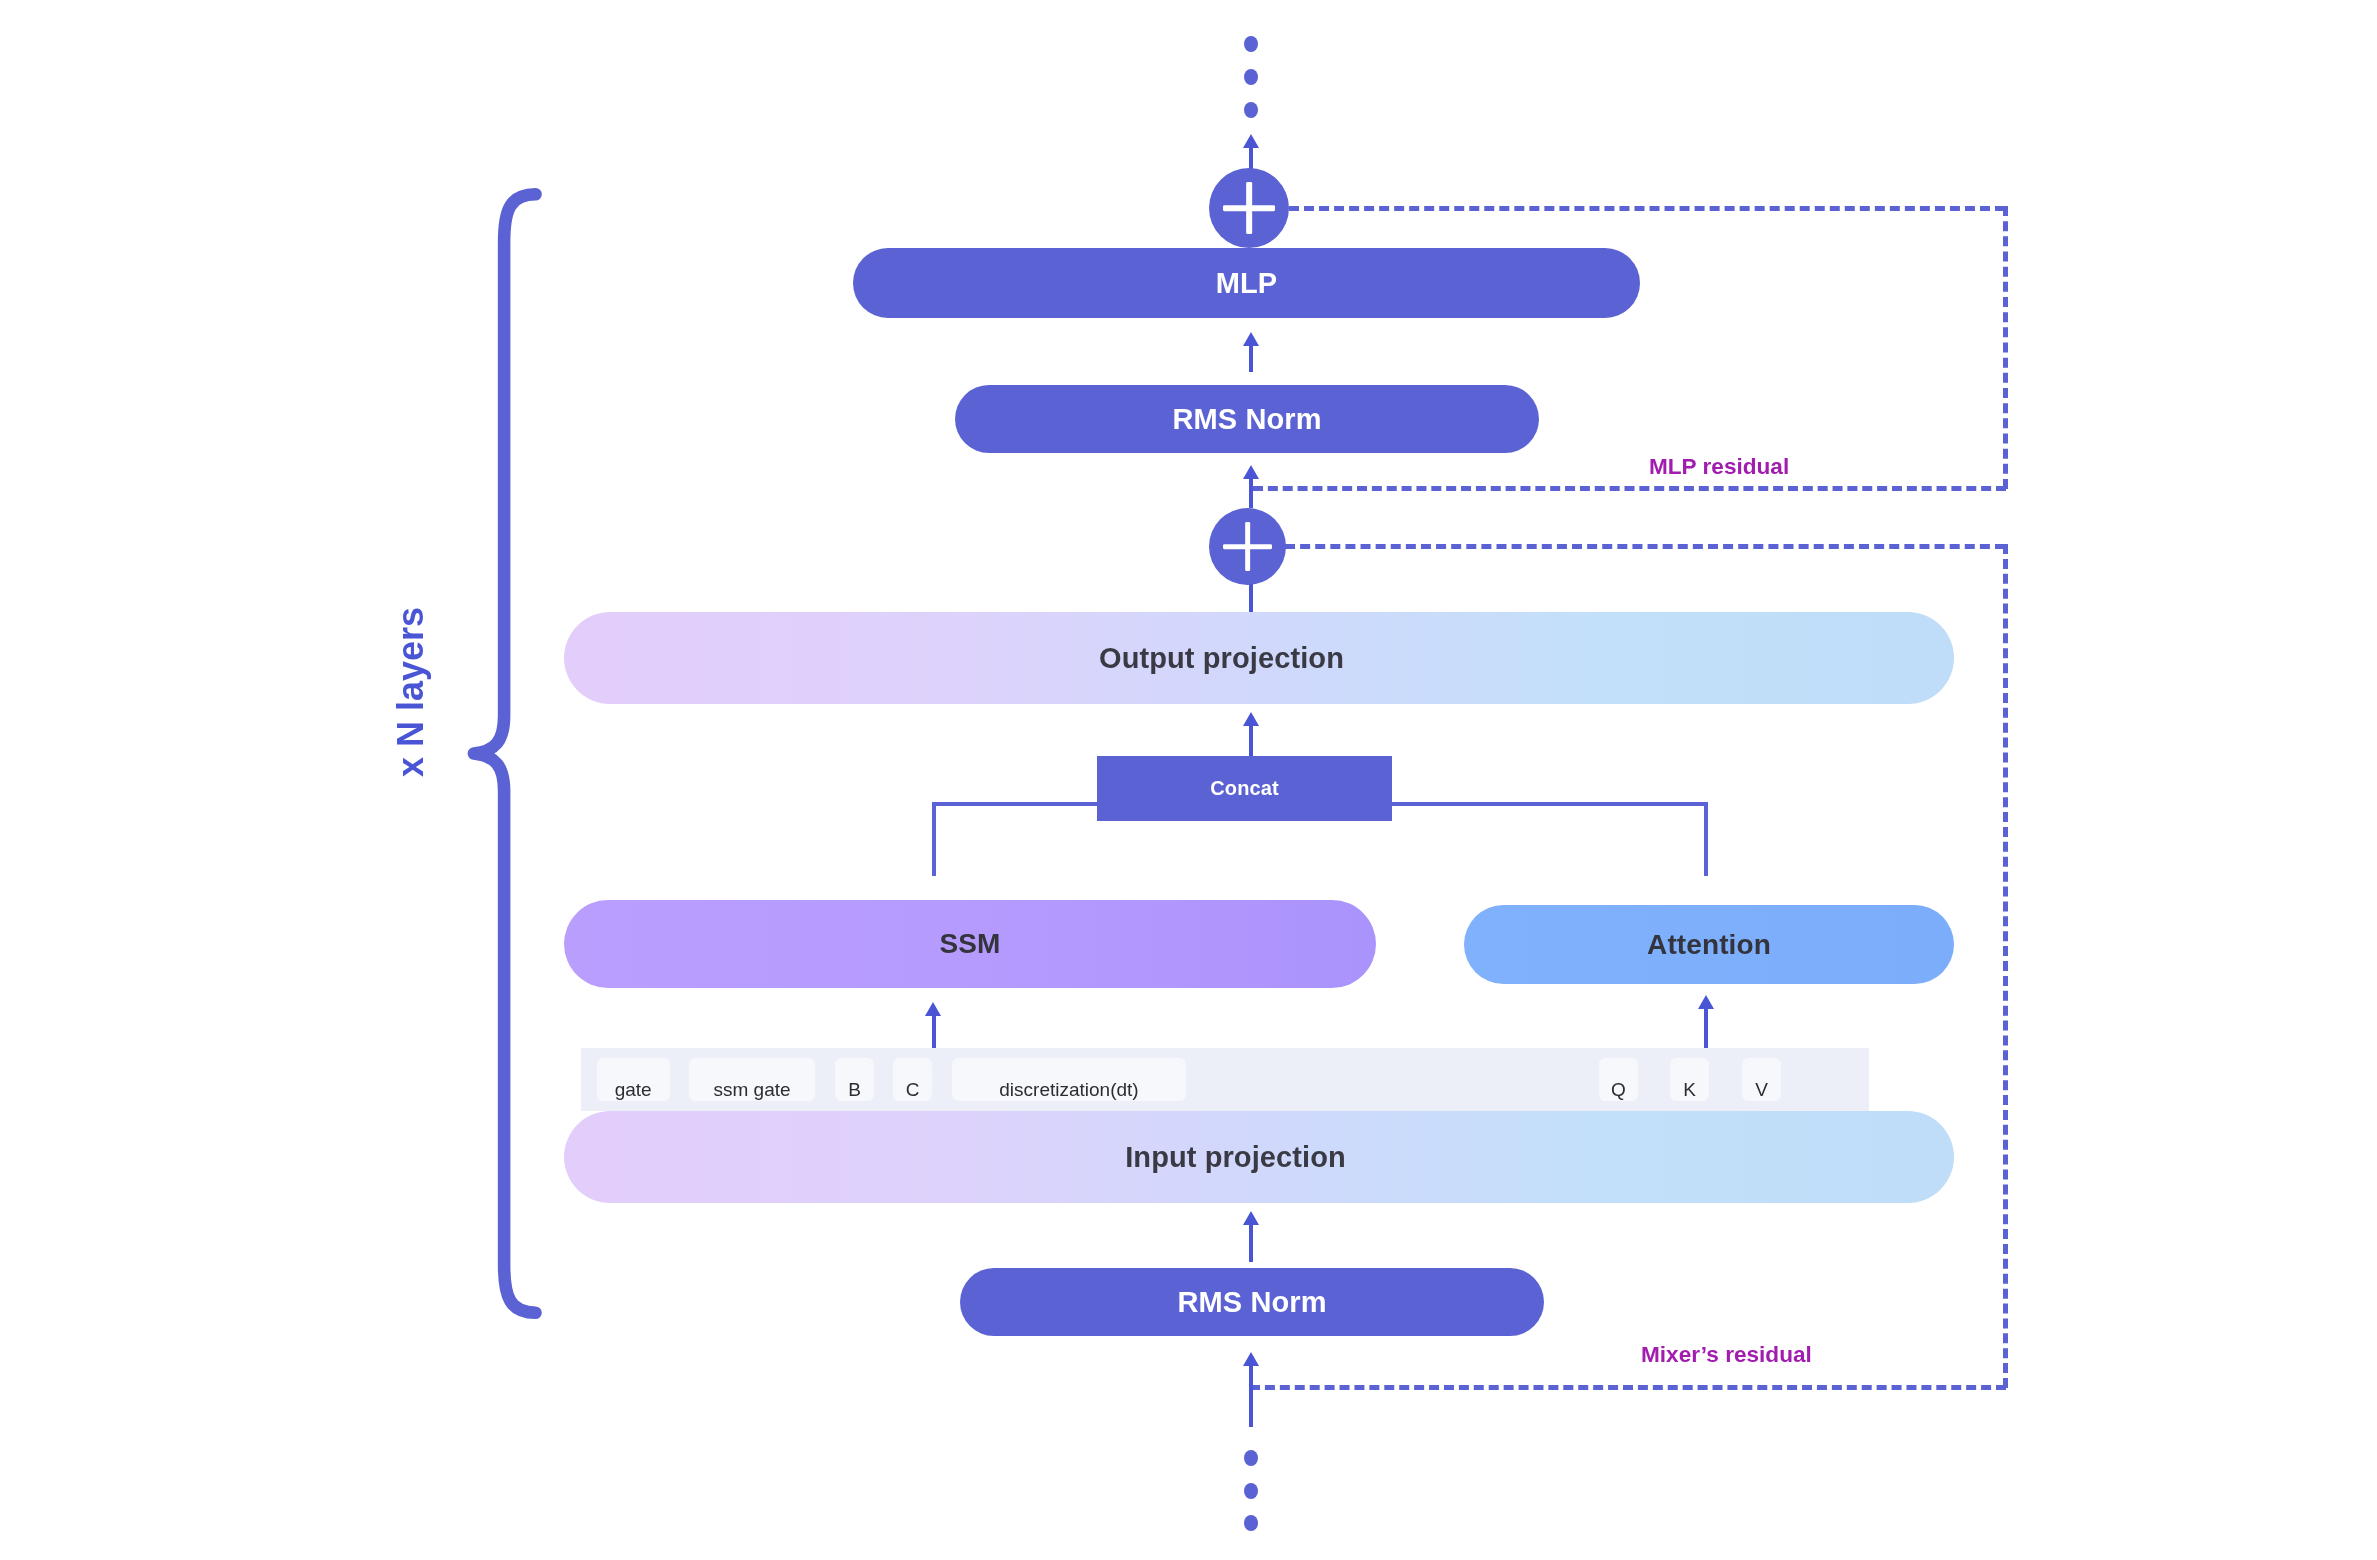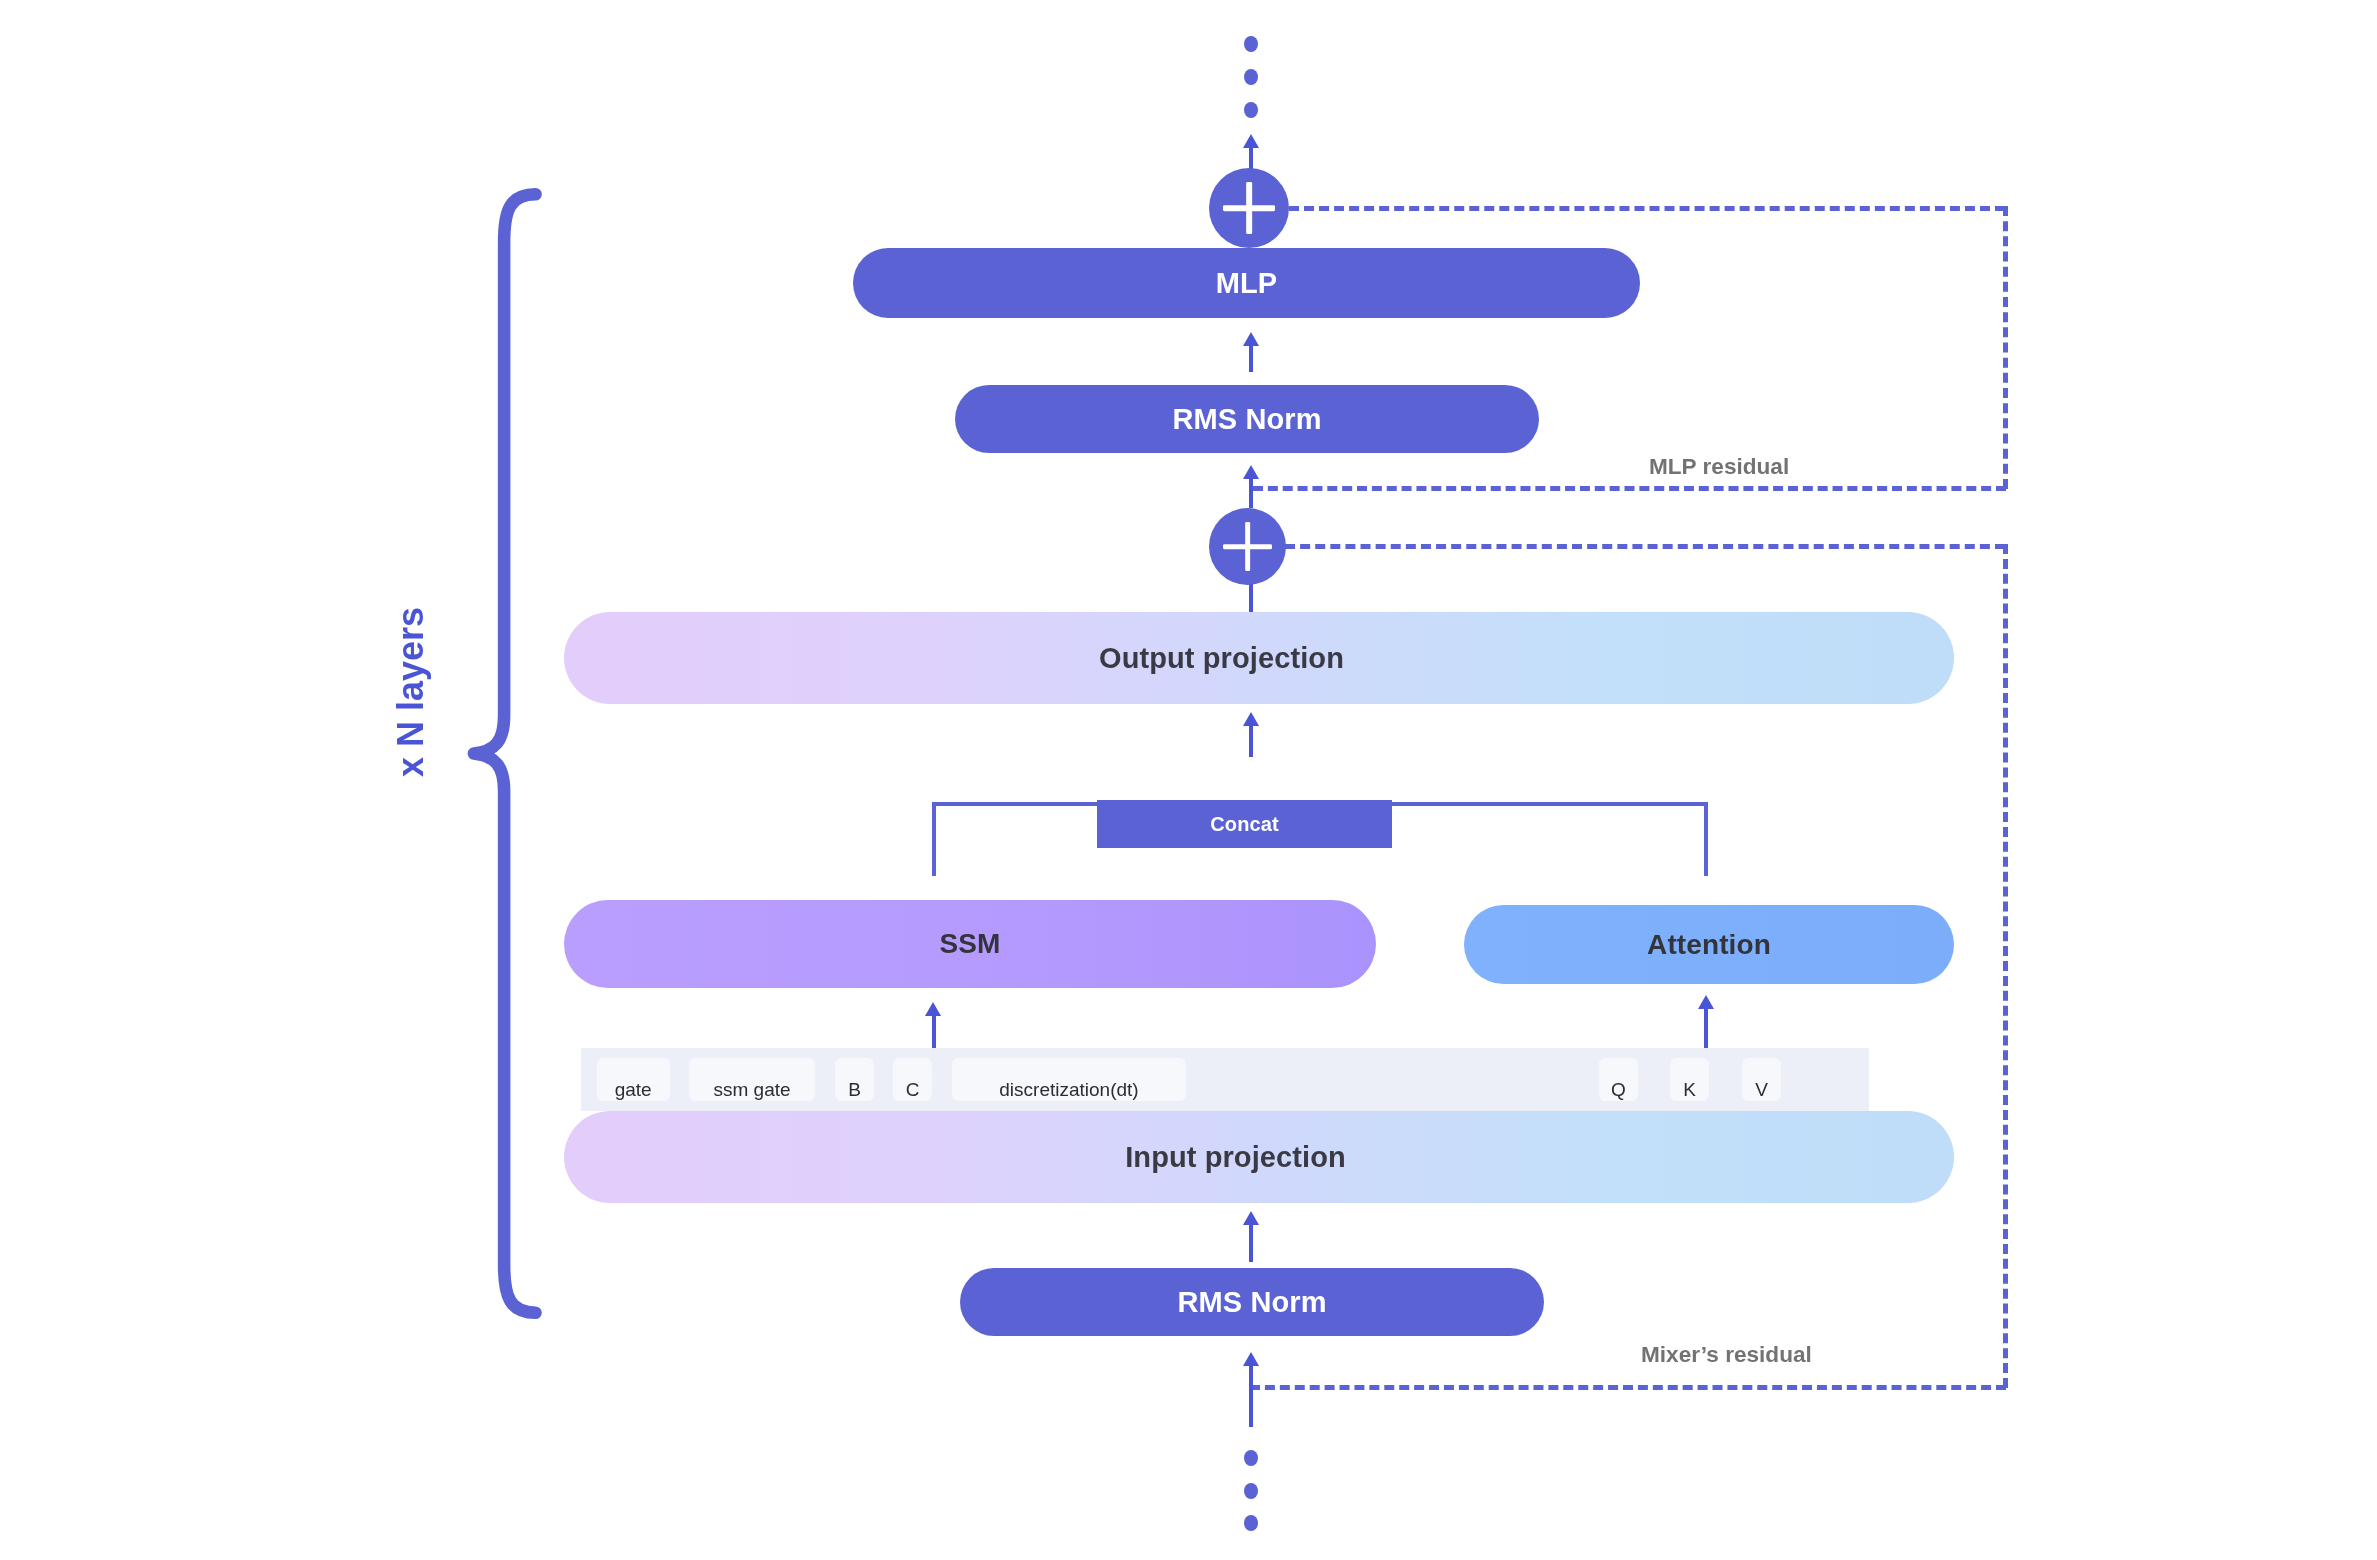--- a/index.html
+++ b/index.html
@@ -161,21 +161,21 @@
     position: absolute;
     width: 14px;
     height: 16.3px;
     background: #5a62d4;
     border-radius: 50%;
   }
 
   
   .residual-label {
     position: absolute;
-    color: #737373;
+    color: #a21caf;
     font-size: 22.6px;
     font-weight: bold;
     white-space: nowrap;
   }
 
   
   .brace-wrap {
     position: absolute;
     color: #5a62d4;
   }
@@ -235,21 +235,21 @@
 
   <div class="vline" style="left:1249px; top:584px; height:39px;"></div>
 
   <div class="pill proj" style="left:564px; top:612px; width:1390px; height:92px;">
     <span class="pill-label" style="margin-right:75px;">Output projection</span>
   </div>
 
   <div class="vline" style="left:1249px; top:723px; height:34px;"></div>
   <div class="arrow-up" style="left:1243px; top:712px;"></div>
 
-  <div class="concat-box" style="left:1097px; top:800px; width:295px; height:48px;">
+  <div class="concat-box" style="left:1097px; top:756px; width:295px; height:65px;">
     <span class="pill-label">Concat</span>
   </div>
 
   <div class="hline" style="left:932px; top:802px; width:168px;"></div>
   <div class="vline" style="left:932px; top:802px; height:74px; background:#5a62d4;"></div>
 
   <div class="hline" style="left:1390px; top:802px; width:317px;"></div>
   <div class="vline" style="left:1704px; top:802px; height:74px; background:#5a62d4;"></div>
 
   <div class="pill attn" style="left:1464px; top:905px; width:490px; height:79px;">

